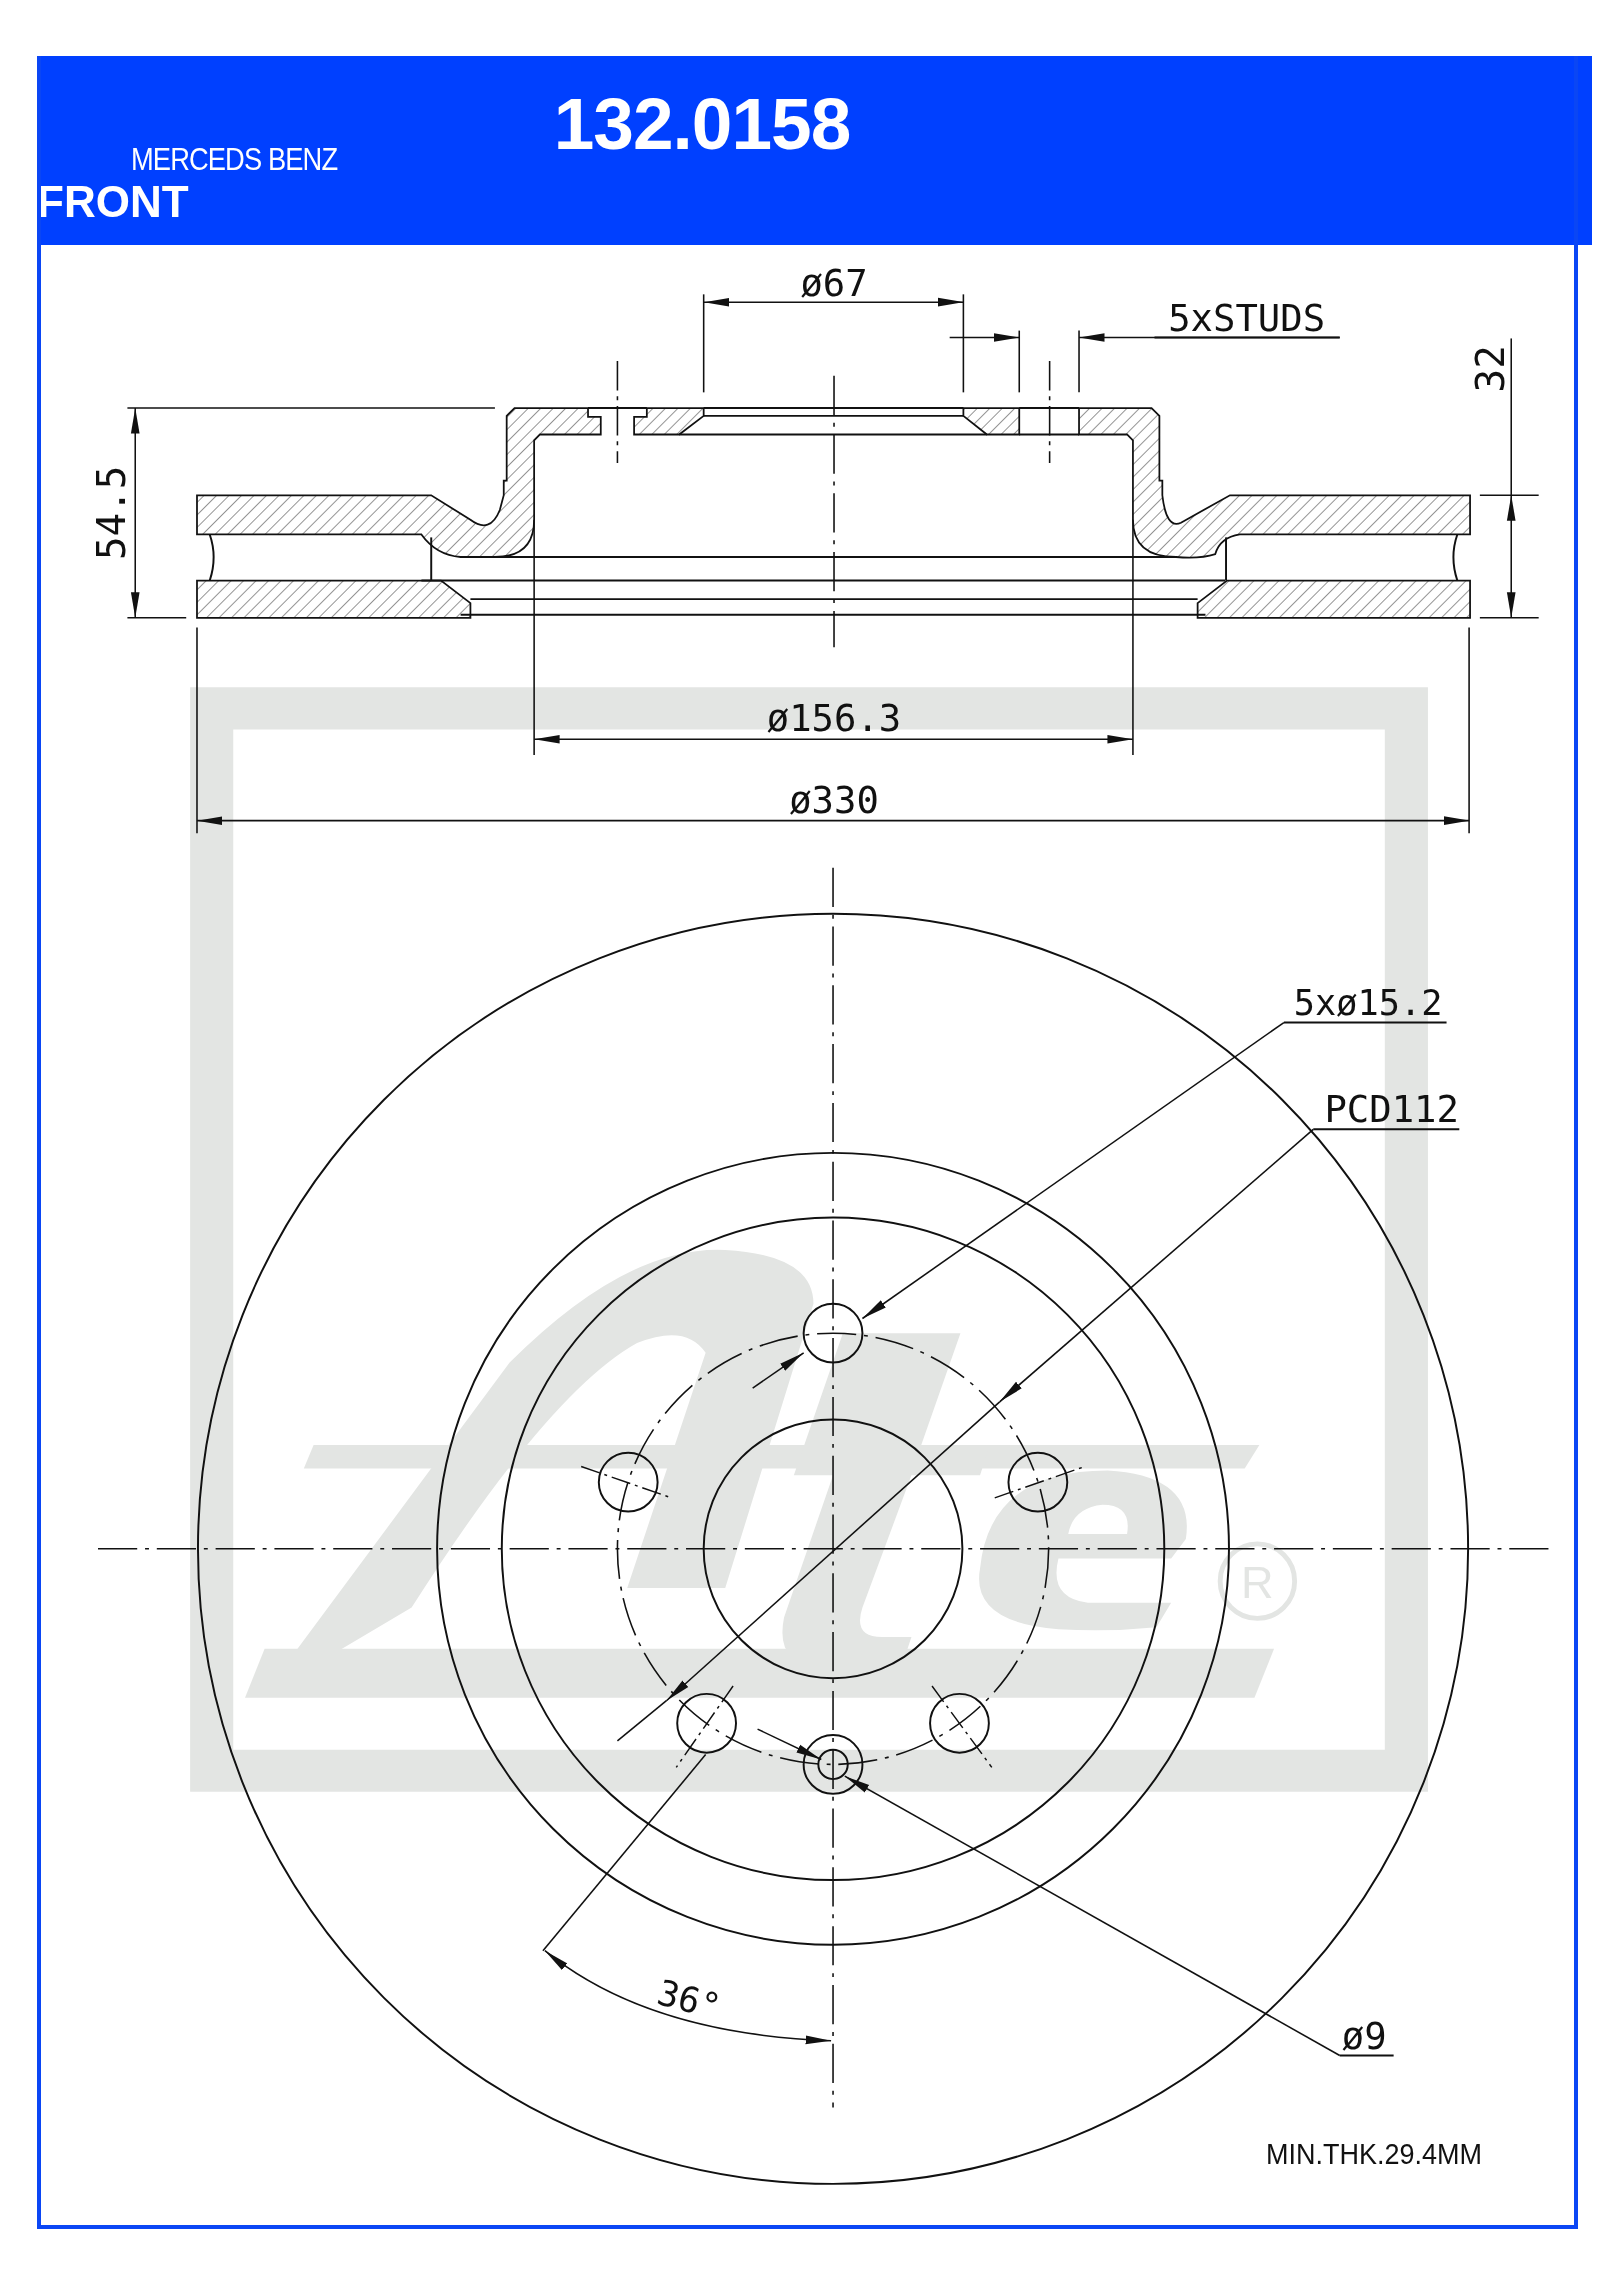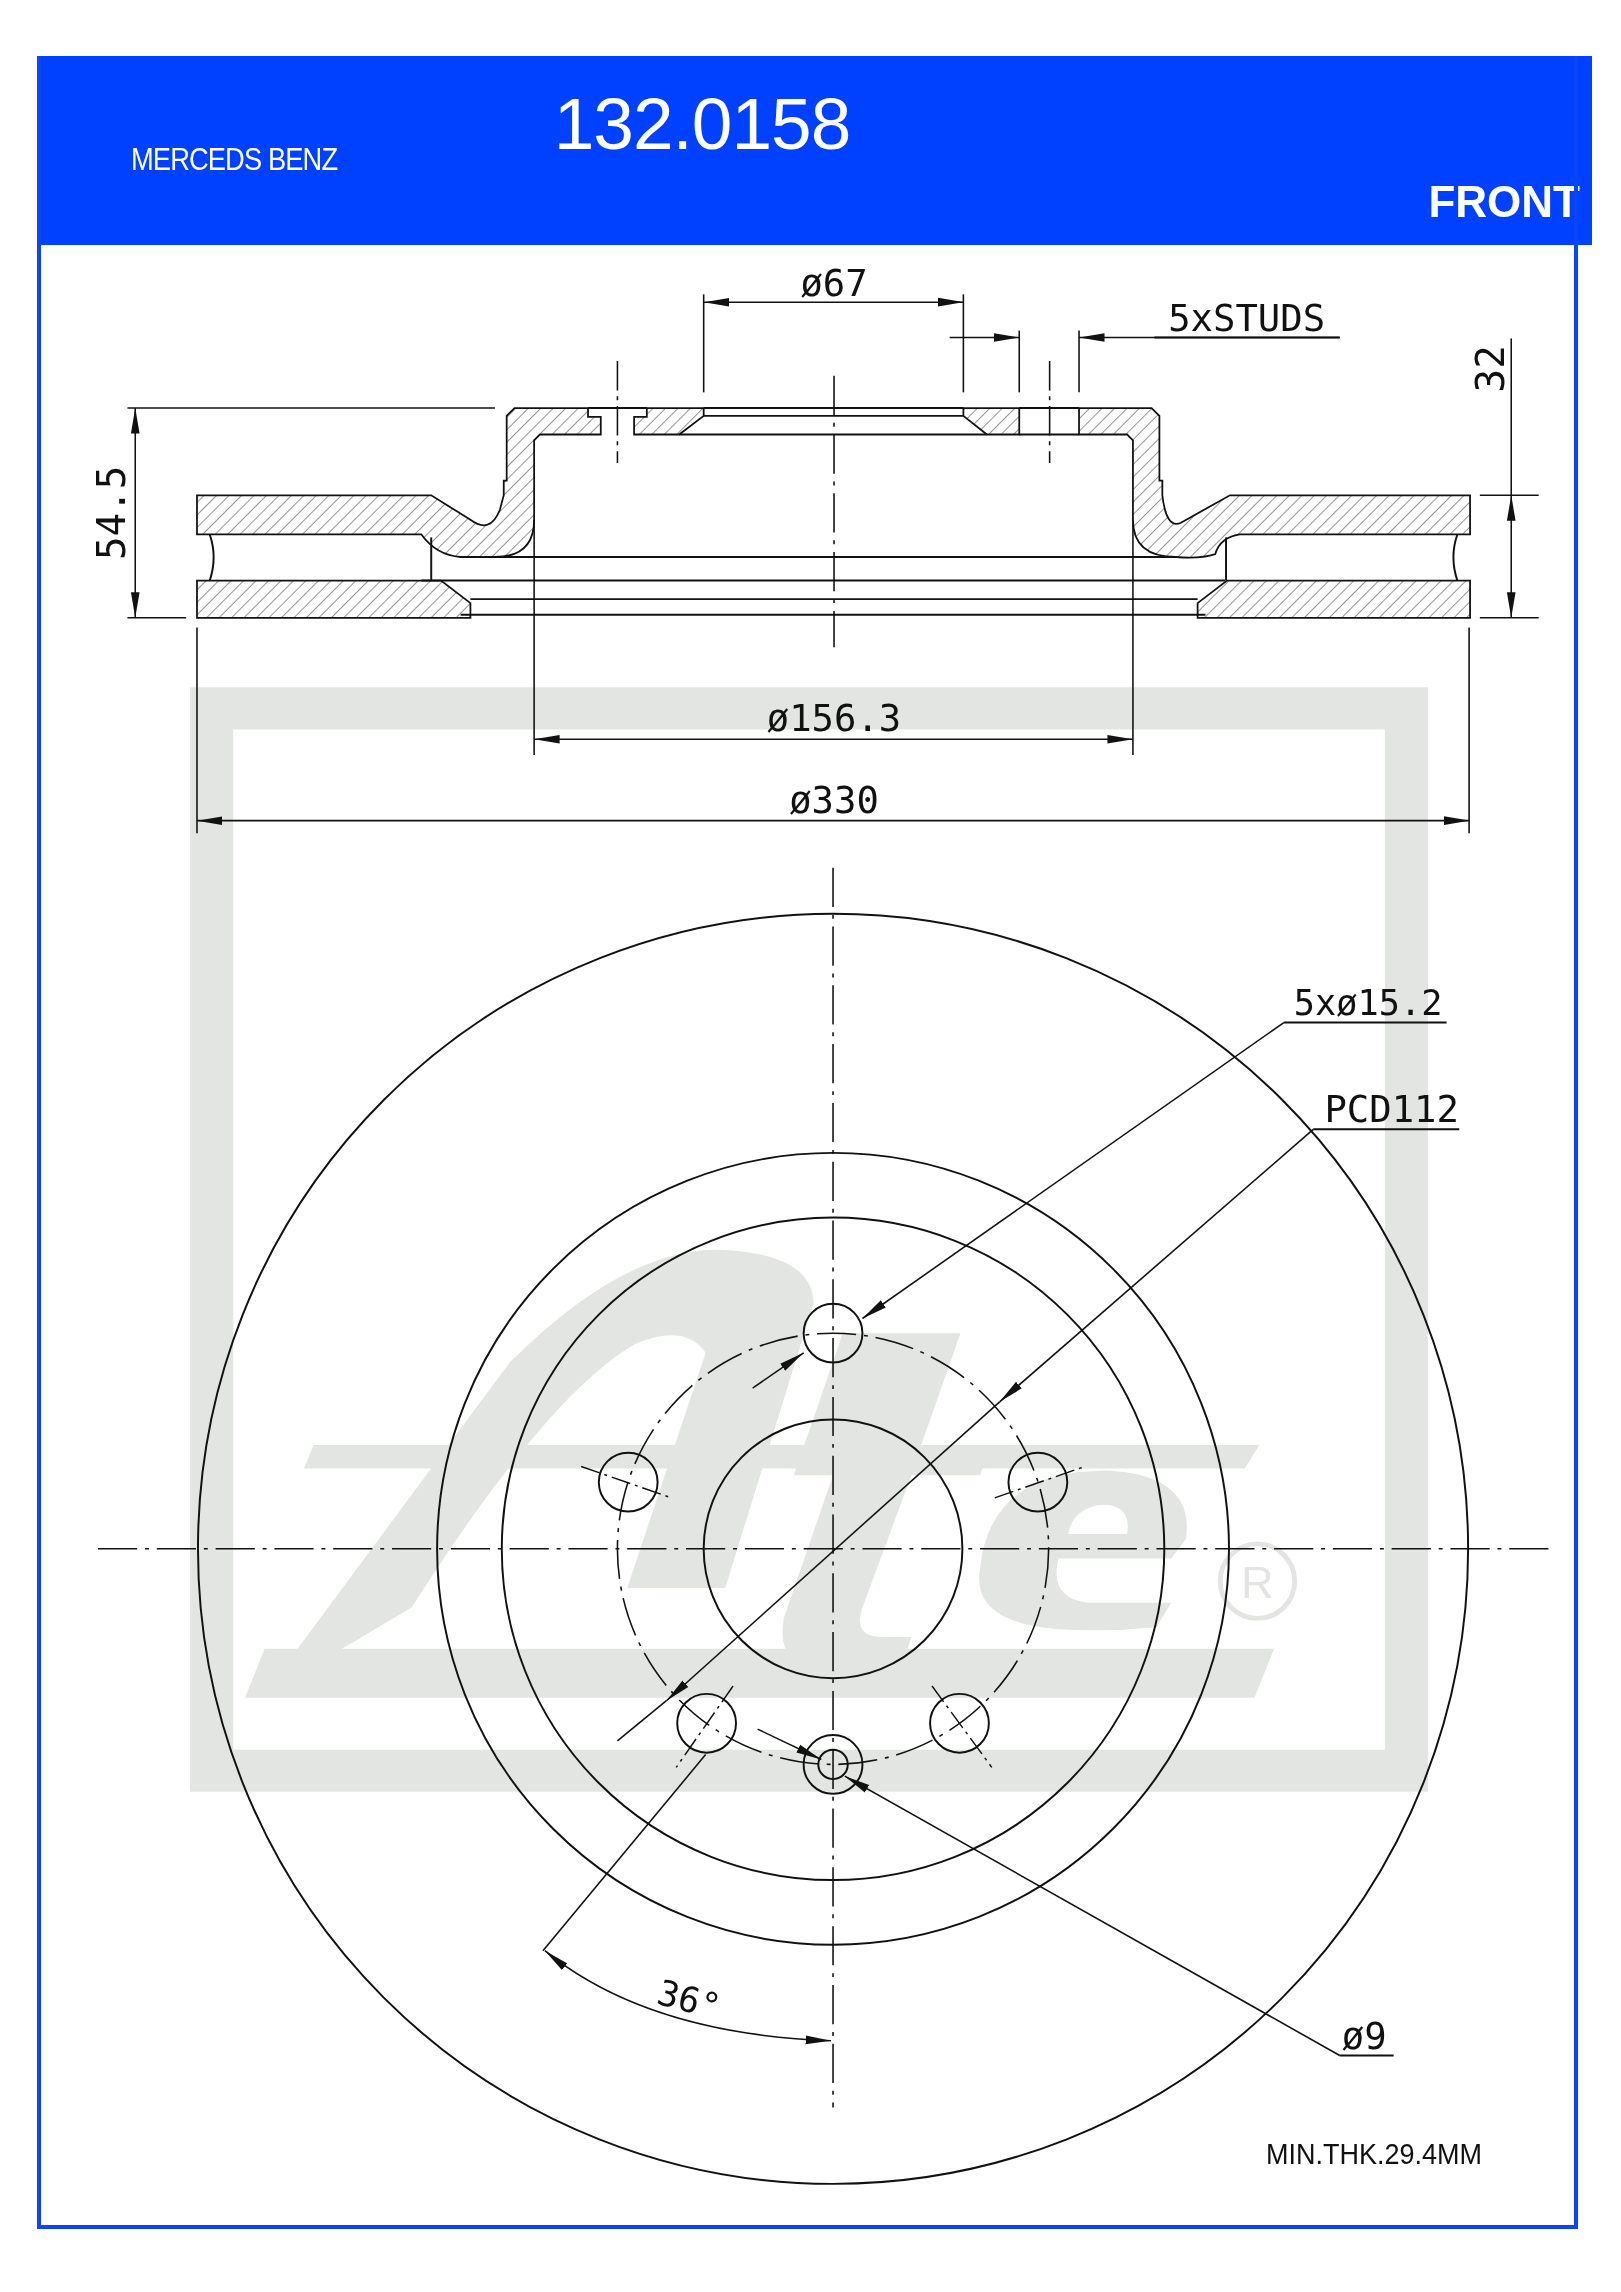--- a/index.html
+++ b/index.html
@@ -1,22 +1,22 @@
 <!DOCTYPE html>
 <html><head>
 <meta charset="utf-8">
 <style>
   html, body { margin:0; padding:0; background:#ffffff; }
   body { width:1621px; height:2293px; position:relative; overflow:hidden; font-family:"Liberation Sans", sans-serif; }
   #frame { position:absolute; left:37px; top:56px; width:1533px; height:2169px; border:4.9px solid #0a46f5; border-top:none; }
   #header { position:absolute; left:37px; top:56px; width:1543px; height:189px; background:#0040ff;padding-left:12px; }
   .hdr-text { position:absolute; color:#ffffff; white-space:nowrap; }
   #brand { left:94px; top:86px; font-size:31px; letter-spacing:-1px; font-family:"Liberation Sans", sans-serif; transform:scaleX(0.88); transform-origin:left top; }
-  #part-no { left:0; width:1330px; text-align:center; top:25.5px; font-size:73px; font-weight:normal; letter-spacing:-1px; }
-  #position { left:0; width:1543px; text-align:right; top:121px; font-size:44px; font-weight:bold; }
+  #part-no { left:0; width:1330px; text-align:center; top:25.5px; font-size:73px; font-weight:bold; letter-spacing:-1px; }
+  #position { left:0; width:1543px; text-align:left; top:121px; font-size:44px; font-weight:bold; }
   svg { position:absolute; left:0; top:0; }
   .cad { font-family:"DejaVu Sans Mono", monospace; fill:#111; }
   #min-thk { position:absolute; left:1266px; top:2137px; font-size:30px; color:#111; font-family:"Liberation Sans", sans-serif; white-space:nowrap; transform:scaleX(0.9); transform-origin:left top; }
 </style>
 </head>
 <body>
 
 <div id="header">
   <div class="hdr-text" id="brand">MERCEDS BENZ</div>
   <div class="hdr-text" id="part-no">132.0158</div>

